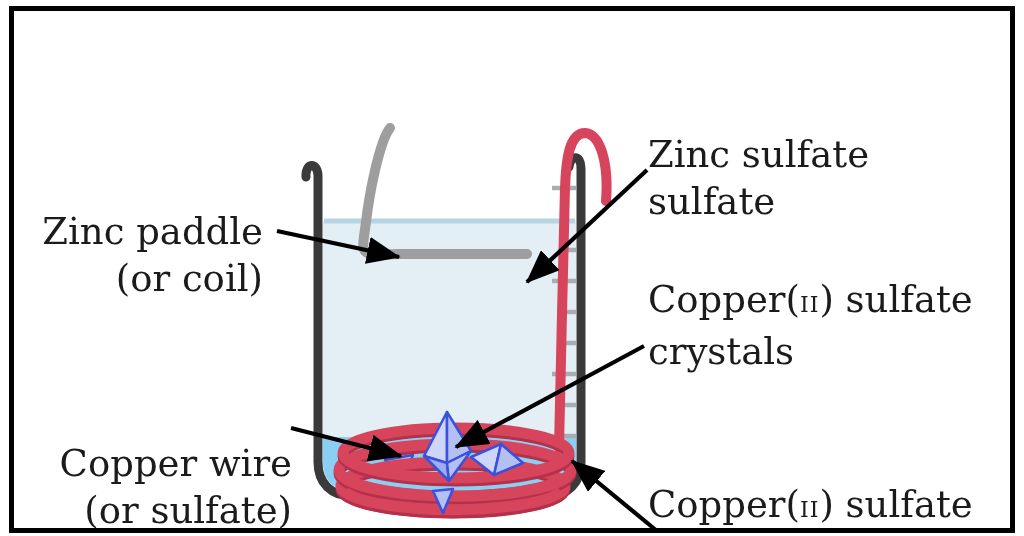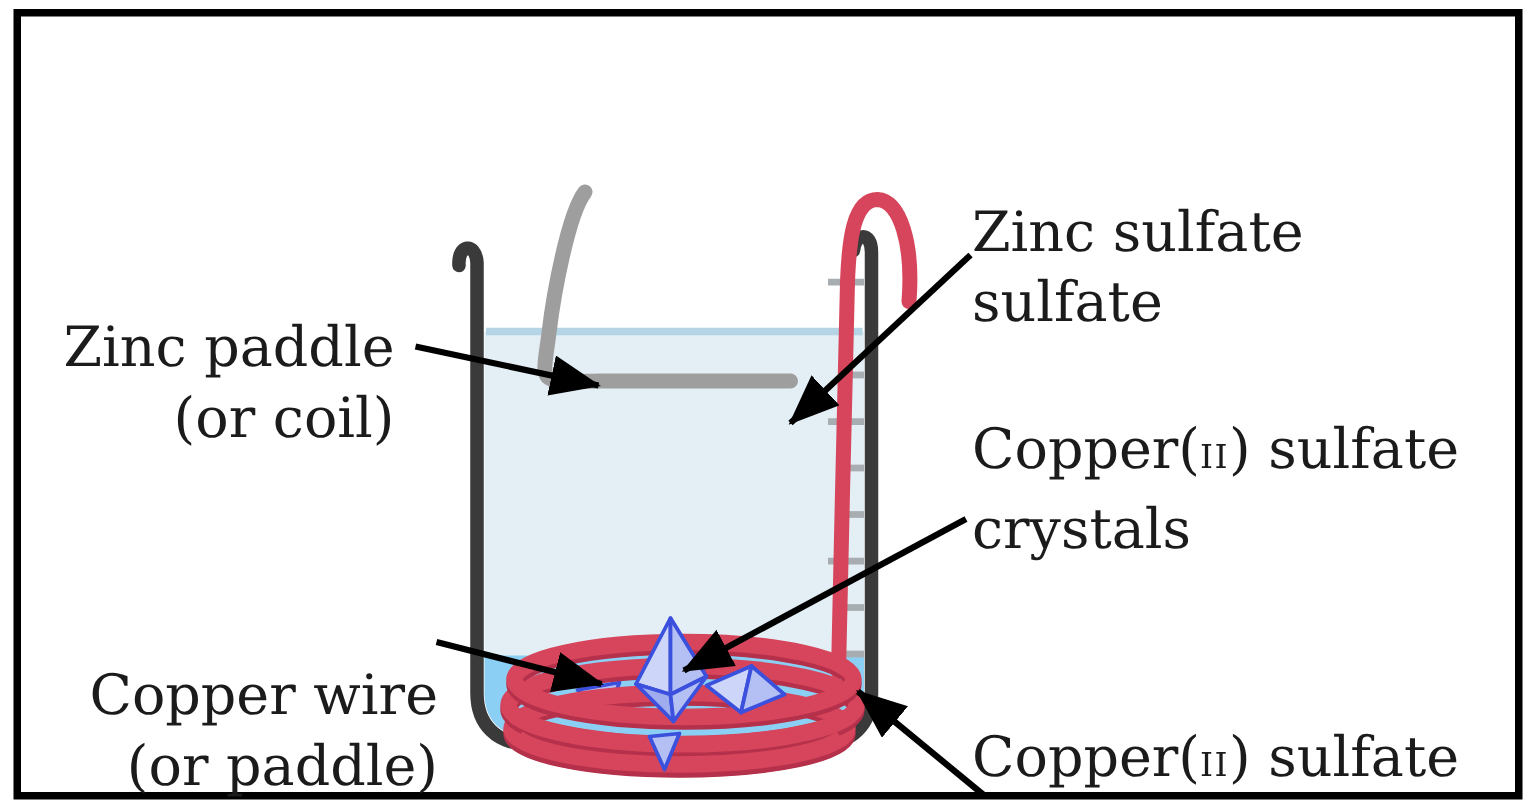--- a/index.html
+++ b/index.html
@@ -116,20 +116,20 @@
     <div>sulfate</div>
   </div>
 
   <div class="label" style="left:648px;top:276px;">
     <div><span>Copper(</span><span class="rn">II</span><span>) sulfate</span></div>
     <div>crystals</div>
   </div>
 
   <div class="label r" style="right:732px;top:402px;margin-top:38px;">
     <div>Copper wire</div>
-    <div>(or paddle)</div>
+    <div>(or sulfate)</div>
   </div>
 
   <div class="label" style="left:648px;top:481px;">
     <div><span>Copper(</span><span class="rn">II</span><span>) sulfate</span></div>
   </div>
 
 </div>
 
 </body></html>

